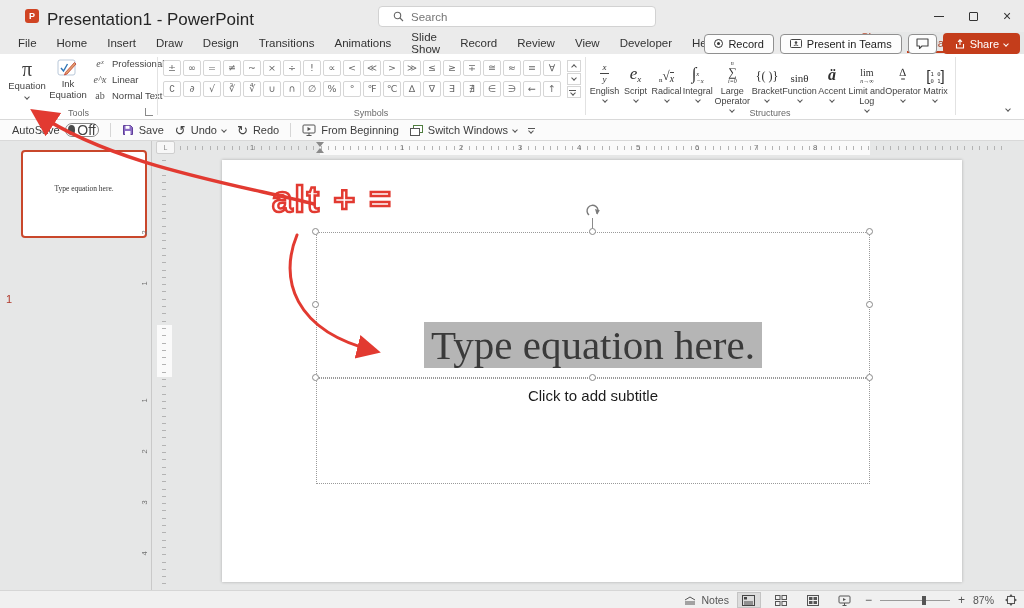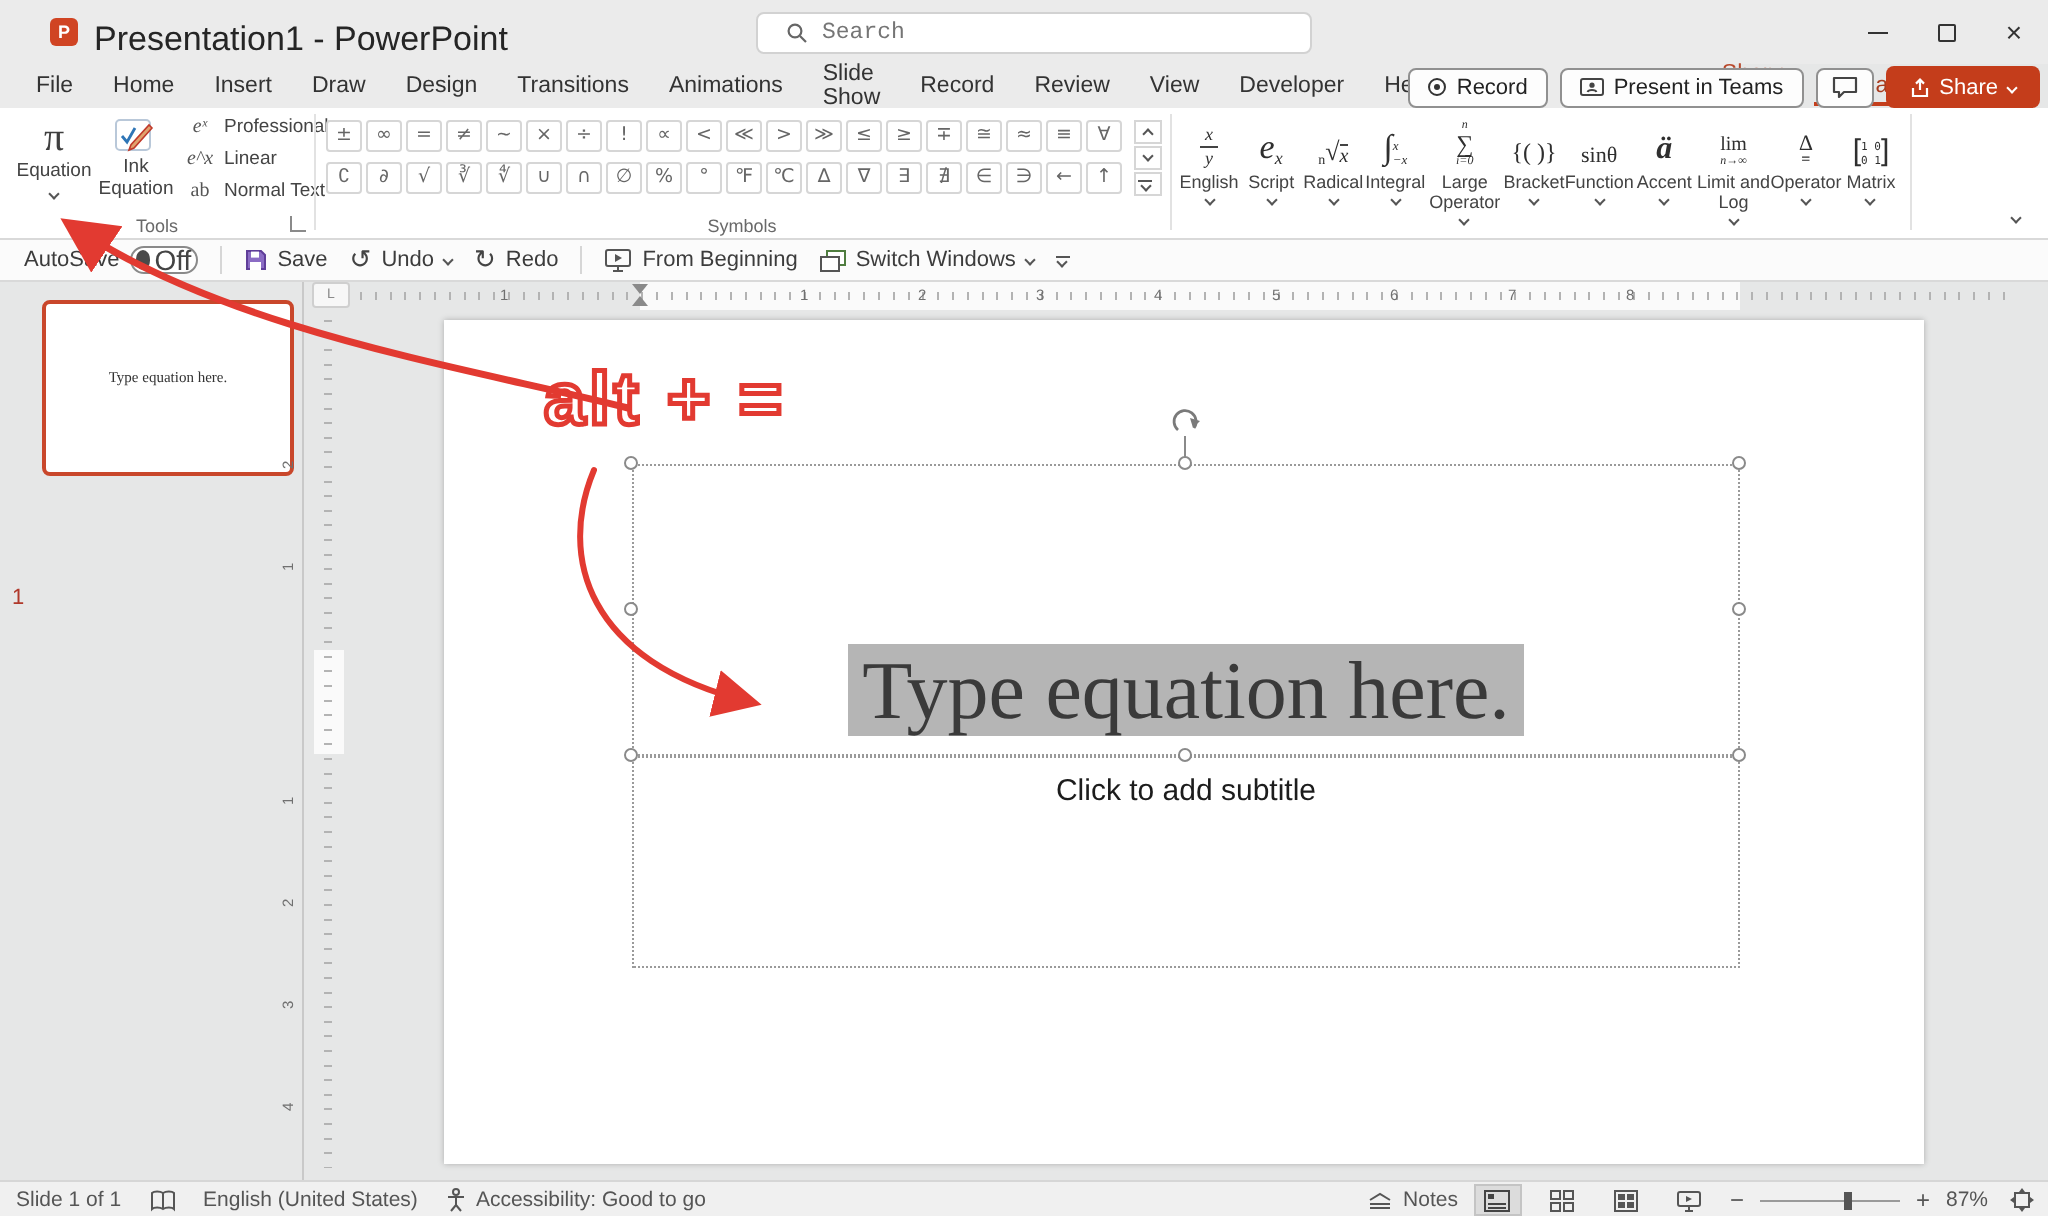--- a/index.html
+++ b/index.html
@@ -4,21 +4,21 @@
 <style>
   * { margin:0; padding:0; box-sizing:border-box; }
   html,body { width:1024px; height:608px; overflow:hidden; }
   body { position:relative; font-family:"Liberation Sans", sans-serif; background:#e6e7e7; color:#333; }
 
   
   .titlebar { position:absolute; left:0; top:0; width:1024px; height:32px; background:#ebebeb; }
   .ppt-logo { position:absolute; left:25px; top:9px; width:14px; height:14px; background:#d04423; border-radius:3px; color:#fff; font-size:9px; font-weight:bold; text-align:center; line-height:14px; }
   .app-title { position:absolute; left:47px; top:10px; font-size:17px; color:#252525; }
   .searchbox { position:absolute; left:378px; top:6px; width:278px; height:21px; background:#fff; border:1px solid #d2d2d2; border-radius:4px; display:flex; align-items:center; padding-left:14px; gap:7px; }
-  .searchbox input { border:none; outline:none; font-size:11.5px; color:#444; width:200px; background:transparent; font-family:Liberation Mono, monospace; }
+  .searchbox input { border:none; outline:none; font-size:11.5px; color:#444; width:200px; background:transparent; font-family:Liberation Sans, sans-serif; }
   .wincontrols { position:absolute; right:0; top:0; height:32px; display:flex; }
   .winbtn { width:34px; height:32px; display:flex; align-items:center; justify-content:center; color:#333; font-size:12px; }
   .glyph-min { display:inline-block; width:10px; border-top:1px solid #333; }
   .glyph-max { display:inline-block; width:9px; height:9px; border:1px solid #333; border-radius:1px; }
 
   
   .tabrow { position:absolute; left:0; top:32px; width:867px; height:22px; background:#ebebeb; display:flex; align-items:center; padding-left:8px; }
   .tab { font-size:11.5px; color:#333; padding:4px 10px 5px 10px; cursor:default; }
   .tab:nth-child(16) { color:#b8492c; }
   .tab:nth-child(17) { color:#a83c1f; border-bottom:2.5px solid #c43e1c; padding-bottom:2.5px; }
@@ -375,20 +375,21 @@
             <span style="display:inline-flex;flex-direction:column;font-size:5.5px;line-height:1.15;font-family:'DejaVu Sans Mono',monospace;">
               <span>1 0</span>
               <span>0 1</span>
             </span>
             <span style="font-size:15px;font-family:'Liberation Sans',sans-serif;">]</span>
           </span>
         <span class="slabel">Matrix</span>
         <span class="chev" style="margin-top:2px;"></span>
       </div>
     </div>
+    <div class="grp-label">Structures</div>
   </div>
   <div class="grp-sep" style="left:955px;"></div>
   <span class="chev collapse-chev"></span>
 </div>
 
 <div class="qat">
   <div class="qat-item">
     <span>AutoSave</span>
     <span class="pill">
         <span class="knob"></span>
@@ -513,38 +514,20 @@
   <defs>
     <marker id="ah" markerWidth="9" markerHeight="9" refX="6" refY="4" orient="auto">
       <path d="M0,0 L8,4 L0,8 z" fill="#e23a31"></path>
     </marker>
   </defs>
   <path d="M 314 204 C 235 184, 115 166, 36 113" fill="none" stroke="#e23a31" stroke-width="3.5" stroke-linecap="round" marker-end="url(#ah)"></path>
   <path d="M 297 235 C 279 278, 293 331, 375 351" fill="none" stroke="#e23a31" stroke-width="3" stroke-linecap="round" marker-end="url(#ah)"></path>
 </svg>
 
 <div class="statusbar">
-  <div class="sb-left">
-    <span class="sb-item">Slide 1 of 1</span>
-    <span class="sb-item">
-      <svg width="13" height="11">
-          <path d="M6.5 1.5 C5 0.5 2 0.5 1 1.5 v8 C2 8.5 5 8.5 6.5 9.5 C8 8.5 11 8.5 12 9.5 v-8 C11 0.5 8 0.5 6.5 1.5 z M6.5 1.5 v8" fill="none" stroke="#555"></path>
-        </svg>
-    </span>
-    <span class="sb-item">
-        <span>English (United States)</span>
-      </span>
-    <span class="sb-item">
-      <svg width="10" height="12">
-          <circle cx="5" cy="2" r="1.5" fill="none" stroke="#555"></circle>
-          <path d="M1 4.5 h8 M5 4.5 v4 M5 8.5 l-2.5 3 M5 8.5 l2.5 3" fill="none" stroke="#555"></path>
-        </svg>
-      <span>Accessibility: Good to go</span>
-    </span>
-  </div>
   <div class="sb-right">
     <span class="sb-item">
       <svg width="14" height="10">
           <path d="M2 5 l5-3 l5 3" fill="none" stroke="#555"></path>
           <line x1="2" y1="7" x2="12" y2="7" stroke="#555"></line>
           <line x1="2" y1="9" x2="12" y2="9" stroke="#555"></line>
         </svg>
       <span>Notes</span>
     </span>
     <span class="viewbtn active">

